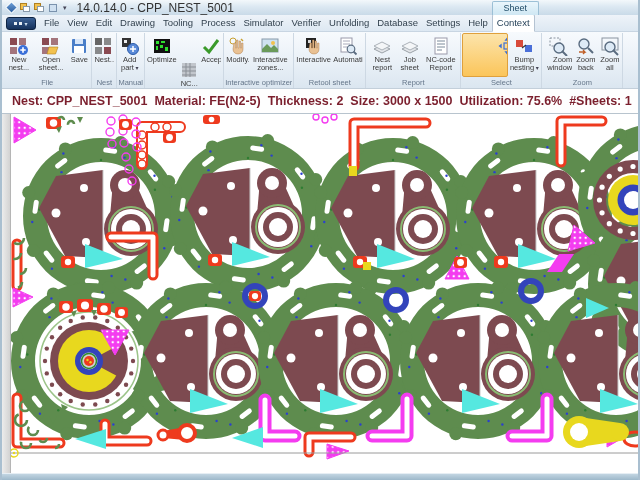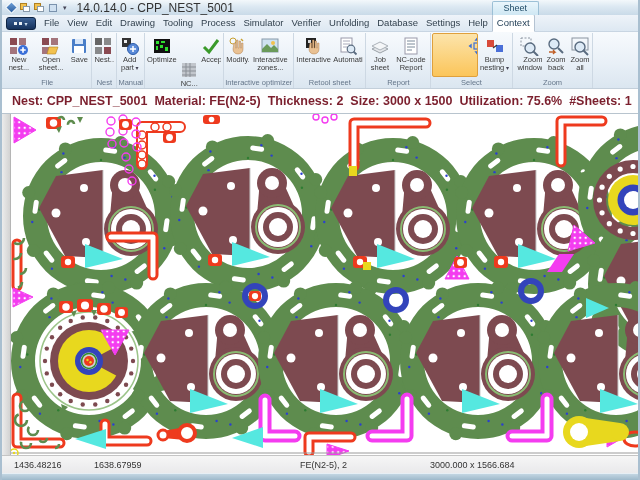--- a/index.html
+++ b/index.html
@@ -243,20 +243,27 @@
                 <circle cx="13" cy="13" r="3.8" fill="#ddeaf6" stroke="#5a6c80" stroke-width="1.2"></circle>
                 <path d="M15.5 15.5l3 3" stroke="#5a6c80" stroke-width="1.8"></path>
               </svg></div>
             <div class="rlabel">Automatic...</div>
           </div>
         </div>
         <div class="rglabel">Retool sheet</div>
       </div>
       <div class="rgroup">
         <div class="rbtns">
+          <div class="rbtn" style="width: 29.85px;">
+            <div class="ricon"><svg width="20" height="20" viewBox="0 0 20 20">
+                <path d="M2 13l8-4 8 4-8 4z" fill="#e3e6ea" stroke="#9aa1a8"></path>
+                <path d="M2 10l8-4 8 4-8 4z" fill="#f4f6f8" stroke="#aab1b8"></path>
+              </svg></div>
+            <div class="rlabel">Nest report</div>
+          </div>
           <div class="rbtn" style="width: 25.15px;">
             <div class="ricon"><svg width="20" height="20" viewBox="0 0 20 20">
                 <path d="M2 13l8-4 8 4-8 4z" fill="#e3e6ea" stroke="#9aa1a8"></path>
                 <path d="M2 10l8-4 8 4-8 4z" fill="#f4f6f8" stroke="#aab1b8"></path>
               </svg></div>
             <div class="rlabel">Job sheet</div>
           </div>
           <div class="rbtn" style="width: 36.9px;">
             <div class="ricon"><svg width="20" height="20" viewBox="0 0 20 20">
                 <rect x="4" y="2" width="12" height="16" fill="#fff" stroke="#99a"></rect>
@@ -1090,20 +1097,14 @@
           <path d="M60 198L66 196L63 203Z" fill="#5e8c4e"></path>
           <path d="M80 196L86 196L83 202Z" fill="#5e8c4e"></path>
           <line x1="0" y1="339" x2="631" y2="339" stroke="#9a9a9a" stroke-width="1"></line>
           <g>
             <circle cx="3" cy="339" r="4" fill="none" stroke="#e8d81e" stroke-width="1.5"></circle>
             <circle cx="3" cy="339" r="1.2" fill="#e8d81e"></circle>
           </g>
         </svg></div>
   </div>
 
-  <div class="statusbar">
-    <span style="left:12px">1436.48216</span>
-    <span style="left:92px">1638.67959</span>
-    <span style="left:298px">FE(N2-5), 2</span>
-    <span style="left:428px">3000.000 x 1566.684</span>
-  </div>
   <div class="bottomframe"></div>
 </div>
 
 </body></html>

